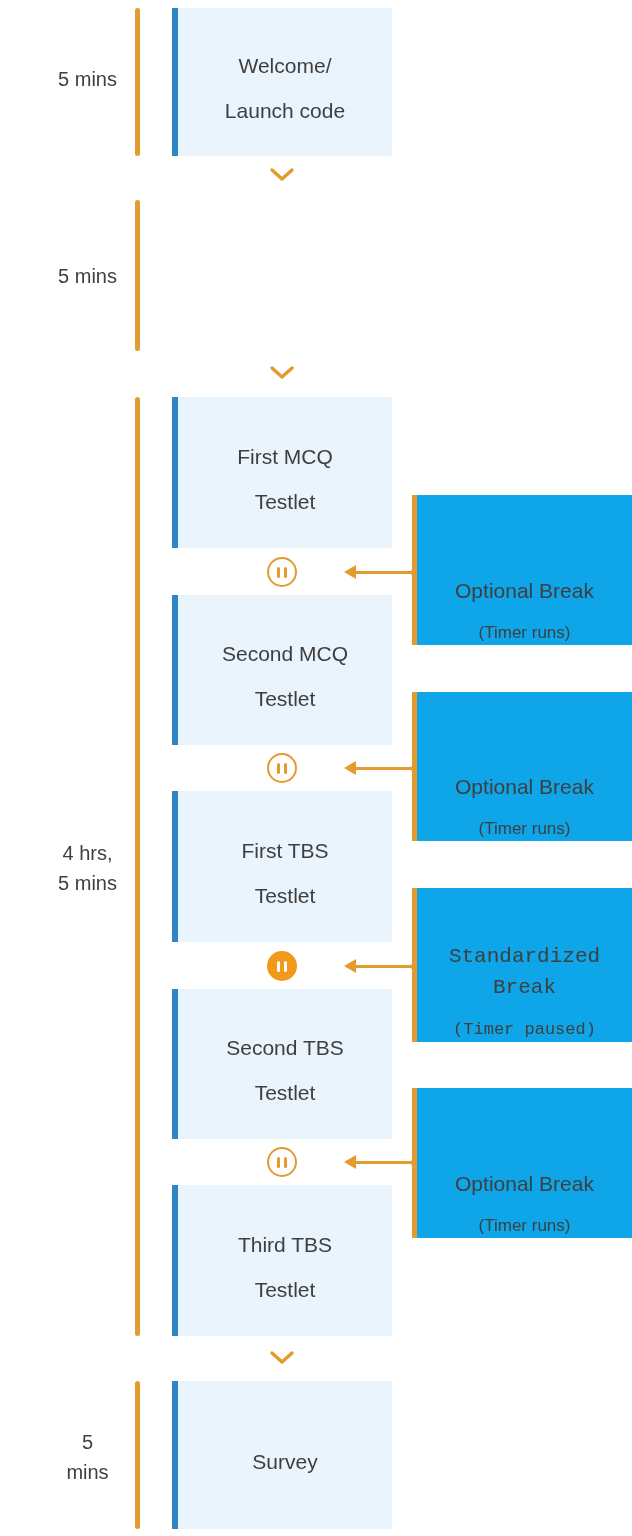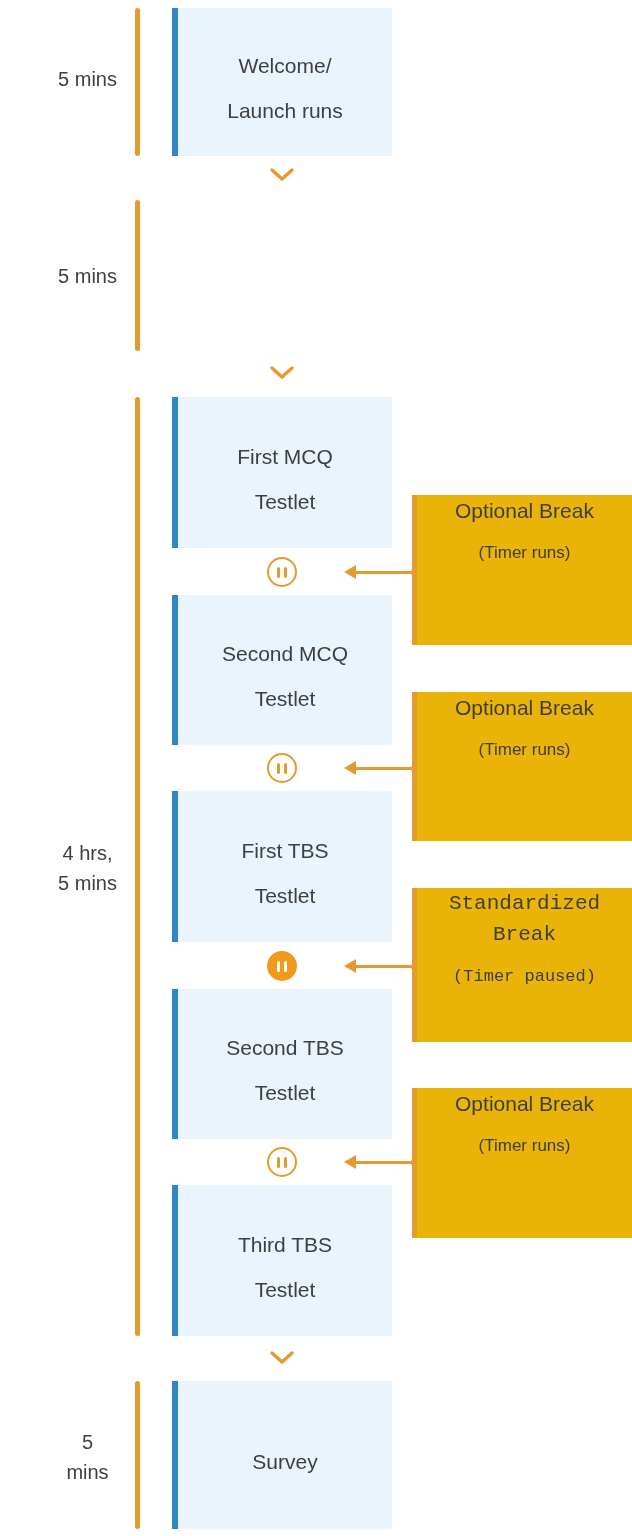--- a/index.html
+++ b/index.html
@@ -103,26 +103,26 @@
     width: 11px;
     height: 11px;
     border-radius: 50%;
     background: #e49b2e;
   }
   
   .break-box {
     position: absolute;
     left: 412px;
     width: 215px;
-    background: #eab308;
+    background: #0ea5e9;
     border-left: 5px solid #e49b2e;
     display: flex;
     flex-direction: column;
     align-items: center;
-    justify-content: flex-start;
+    justify-content: flex-end;
     text-align: center;
   }
   .break-title { font-size: 21px; line-height: 31px; }
   .break-title span { display: block; }
   .break-subtitle { font-size: 17px; line-height: 24px; margin-top: 15px; }
 </style>
 </head>
 <body>
 
 <div class="canvas">
@@ -143,21 +143,21 @@
   </div>
 
   <div class="section-bar" style="top:8px;height:148px;"></div>
   <div class="section-bar" style="top:200px;height:151px;"></div>
   <div class="section-bar" style="top:397px;height:939px;"></div>
   <div class="section-bar" style="top:1381px;height:148px;"></div>
 
   <div class="stage" style="top:8px;height:148px;">
     <div class="stage-label">
       <span>Welcome/</span>
-      <span>Launch runs</span>
+      <span>Launch code</span>
     </div>
   </div>
 
   <div class="chevron" style="top:167px;">
     <svg width="26" height="16" viewBox="0 0 26 16">
         <polyline points="3,3 13,12 23,3" fill="none" stroke="#e49b2e" stroke-width="3.5" stroke-linecap="round" stroke-linejoin="round"></polyline>
       </svg>
   </div>
 
 

